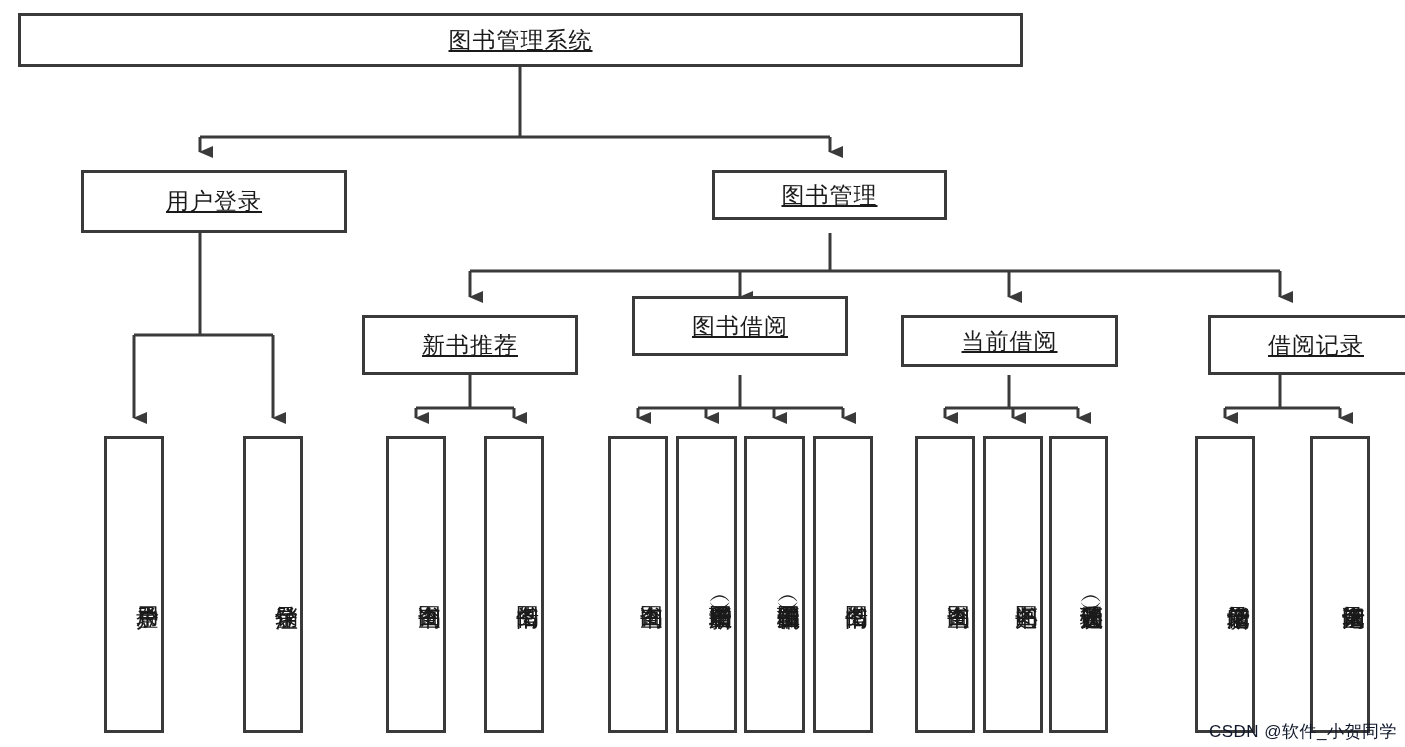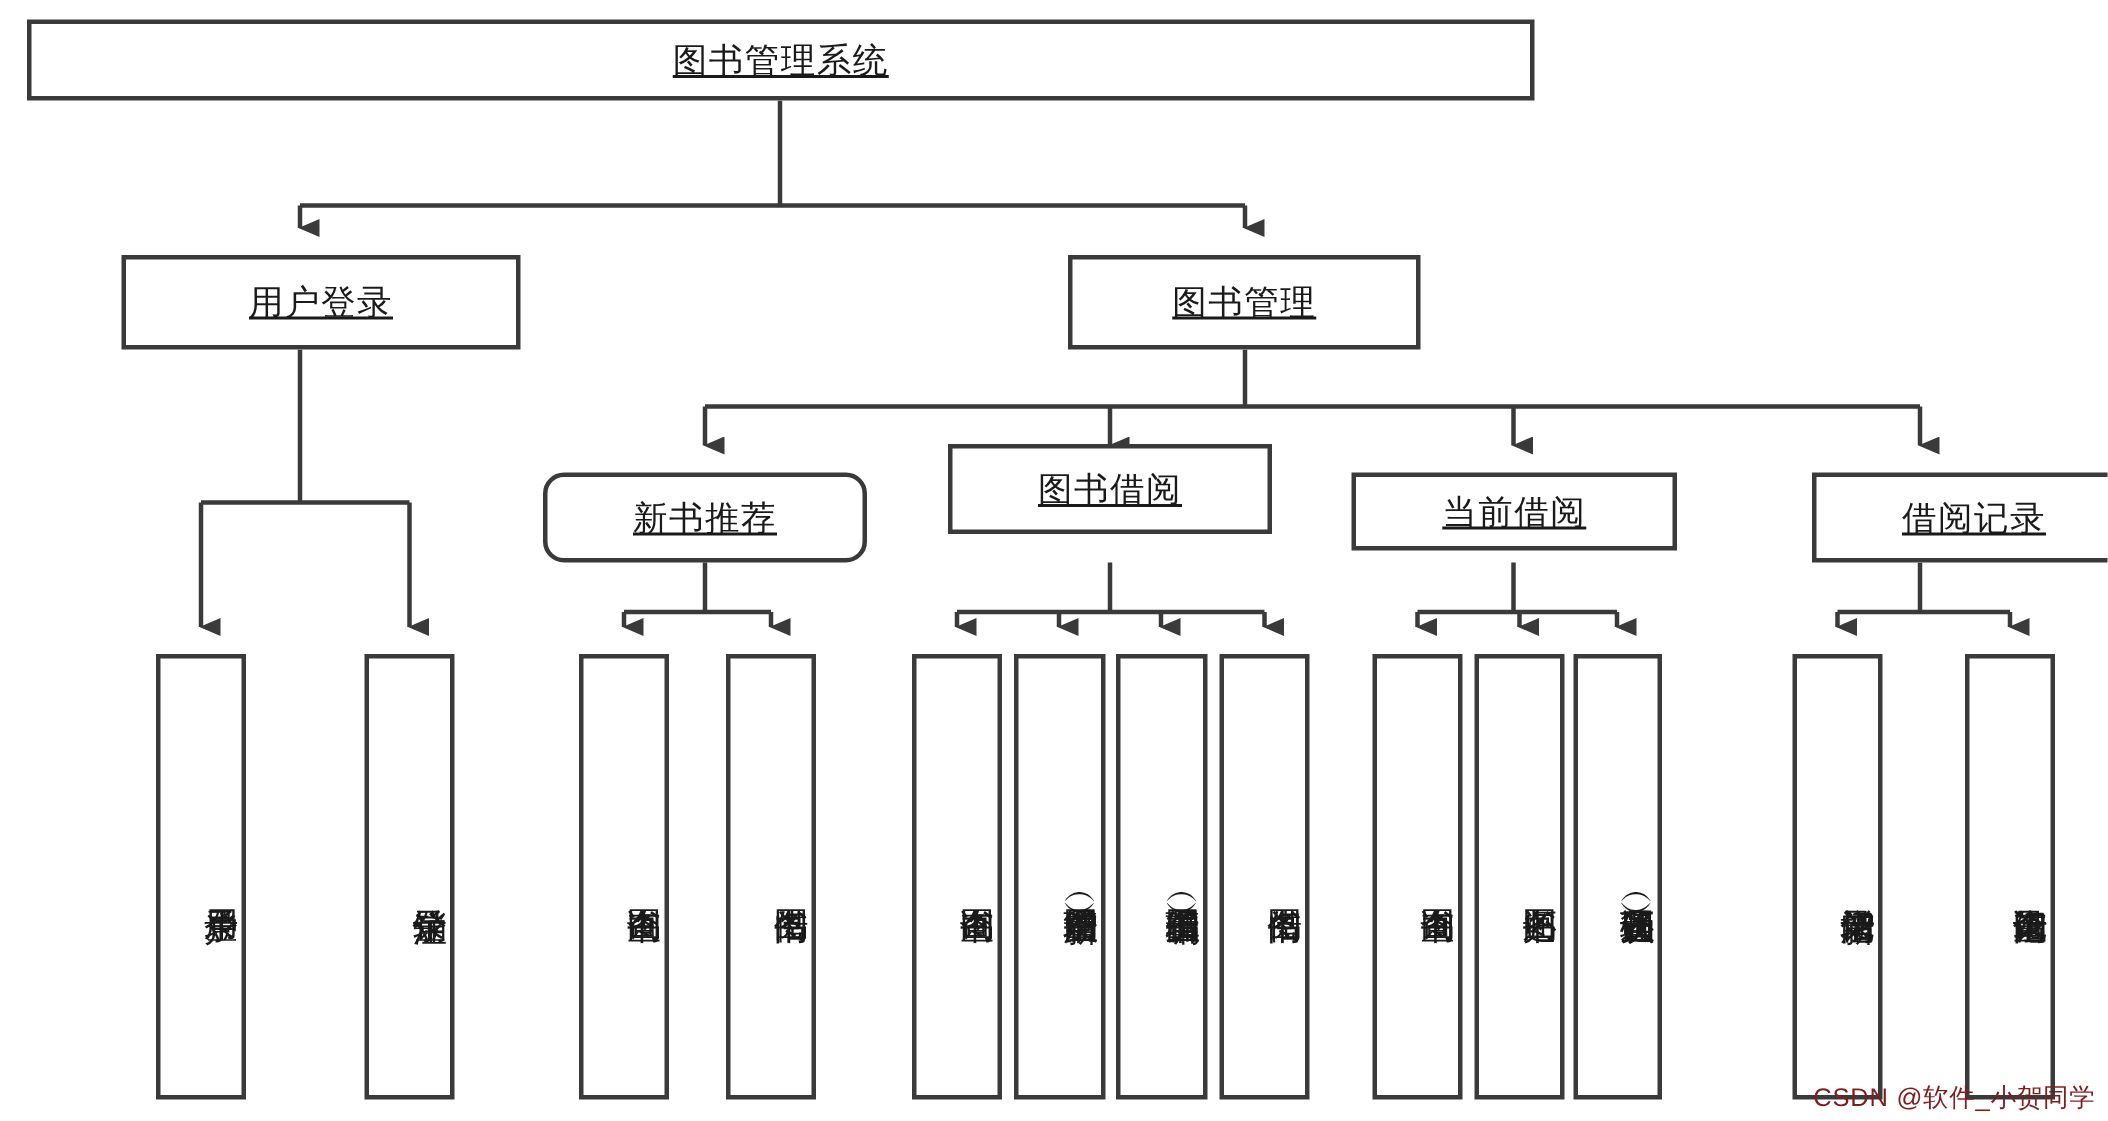--- a/index.html
+++ b/index.html
@@ -47,21 +47,21 @@
   .node-label {
     white-space: pre;
     pointer-events: none;
     text-decoration: underline;
   }
   .watermark {
     position: absolute;
     right: 8px;
     bottom: 4px;
     font-size: 17px;
-    color: #7f1d1d;
+    color: #0f172a;
     letter-spacing: 0.5px;
     white-space: nowrap;
   }
 </style>
 </head>
 <body>
 
 <svg id="diagram" viewBox="0 0 1405 747" xmlns="http://www.w3.org/2000/svg">
   <defs>
     <marker id="arrow" viewBox="0 0 12 14" refX="6" refY="13" markerWidth="12" markerHeight="14" orient="auto-start-reverse" markerUnits="userSpaceOnUse">
@@ -112,24 +112,24 @@
   </g>
 </svg>
 
 <div id="nodes">
     <div class="node-box horiz" style="left: 18px; top: 13px; width: 1005px; height: 54px;">
       <span class="node-label">图书管理系统</span>
     </div>
     <div class="node-box horiz" style="left: 81px; top: 170px; width: 266px; height: 63px;">
       <span class="node-label">用户登录</span>
     </div>
-    <div class="node-box horiz" style="left: 712px; top: 170px; width: 235px; height: 63px;">
+    <div class="node-box horiz" style="left: 712px; top: 170px; width: 235px; height: 50px;">
       <span class="node-label">图书管理</span>
     </div>
-    <div class="node-box horiz" style="left: 362px; top: 315px; width: 216px; height: 60px; border-radius: 14px;">
+    <div class="node-box horiz" style="left: 362px; top: 315px; width: 216px; height: 60px;">
       <span class="node-label">新书推荐</span>
     </div>
     <div class="node-box horiz" style="left: 632px; top: 296px; width: 216px; height: 60px;">
       <span class="node-label">图书借阅</span>
     </div>
     <div class="node-box horiz" style="left: 901px; top: 315px; width: 217px; height: 52px;">
       <span class="node-label">当前借阅</span>
     </div>
     <div class="node-box horiz" style="left: 1208px; top: 315px; width: 216px; height: 60px; justify-content: center;">
       <span class="node-label">借阅记录</span>

